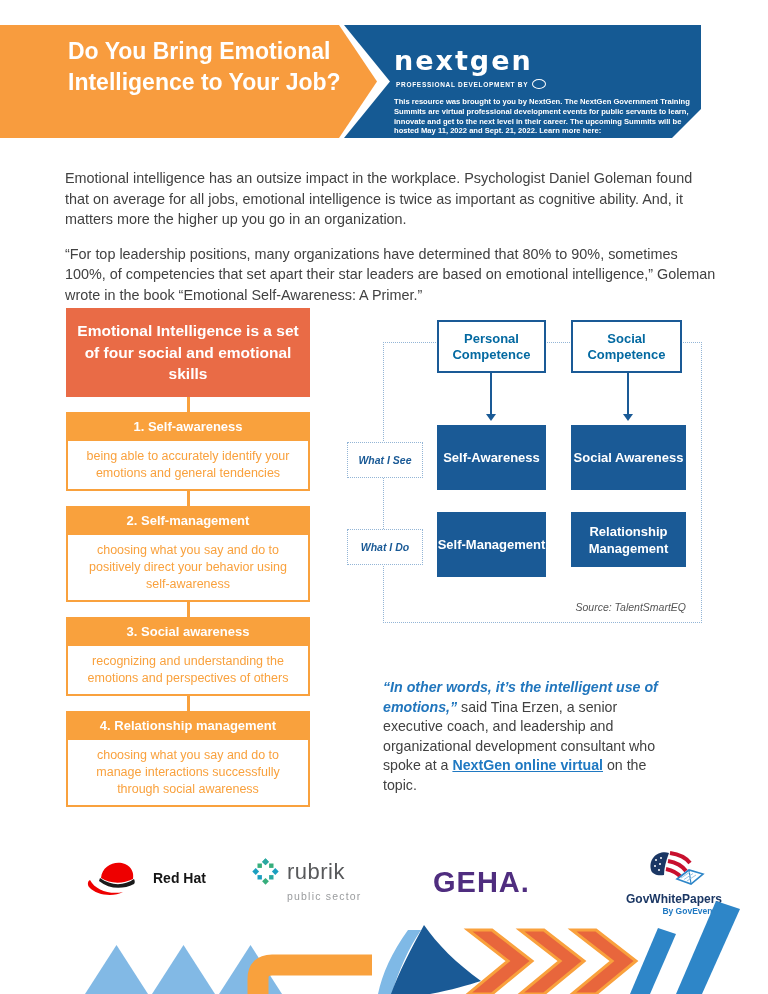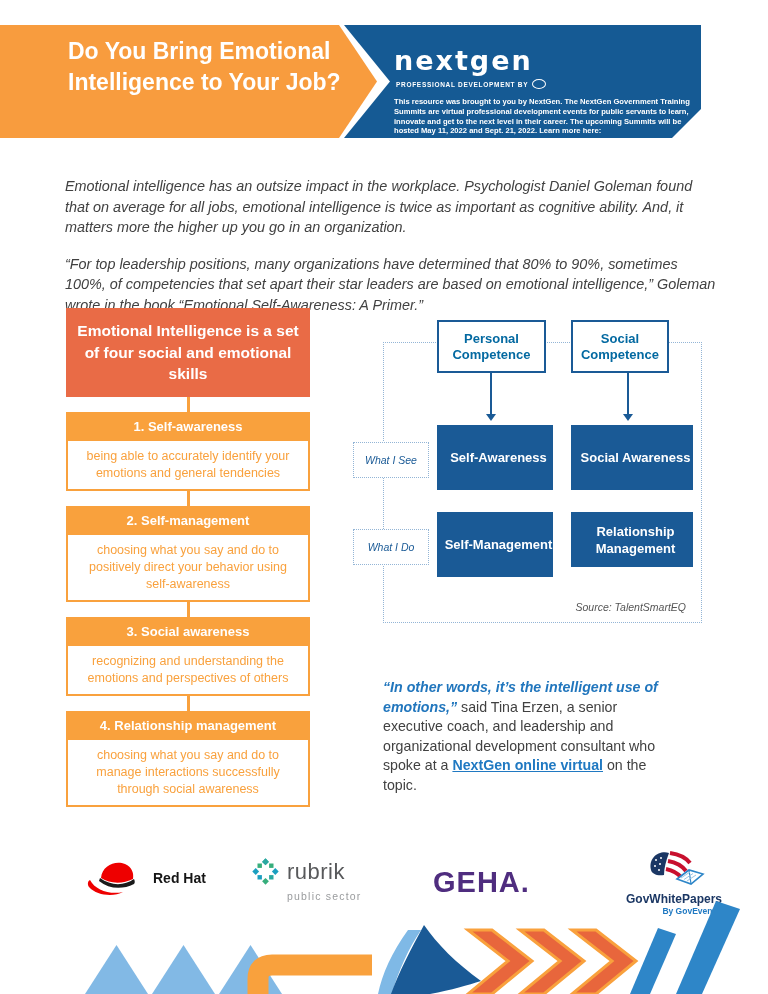--- a/index.html
+++ b/index.html
@@ -19,47 +19,47 @@
   .brand-logo{position:absolute;left:74px;top:12px;font-size:27px;font-weight:800;letter-spacing:2px;
       color:#fff;font-family:"DejaVu Sans", sans-serif;}
   .brand-tagline{position:absolute;left:76px;top:46px;font-size:6.5px;font-weight:bold;
       letter-spacing:.7px;color:#fff;display:flex;align-items:center;gap:4px;}
   .oval-mark{display:inline-block;width:12px;height:8px;border:1px solid #fff;border-radius:50%;}
   .brand-desc{position:absolute;left:74px;top:64px;width:300px;font-size:7.6px;font-weight:bold;
       line-height:9.8px;color:#fff;}
 
   
   .intro{position:absolute;left:65px;top:160px;width:652px;color:#414141;font-size:14.4px;line-height:20.5px;}
-  .intro p{margin:16px 0 14px 0;font-style:italic;}
+  .intro p{margin:8px 0 14px 0;}
 
   
   .skills{position:absolute;left:66px;top:308px;width:244px;text-align:center;}
   .skills-title{background:#E96B46;color:#fff;font-size:15.5px;font-weight:bold;line-height:21.5px;
       padding:12px 10px;}
   .conn{width:3px;height:15px;background:#F9A13D;margin:0 auto;}
   .skill-head{background:#F9A13D;color:#fff;font-size:13px;font-weight:bold;line-height:29px;height:29px;}
   .skill-body{border:2px solid #F9A13D;border-top:none;color:#F9A13D;font-size:12.5px;line-height:17px;
       padding:7px 18px;background:#fff;}
 
   
   .diagram{position:absolute;left:345px;top:318px;width:356px;height:310px;}
   .dotted-frame{position:absolute;left:38px;top:24px;width:317px;height:279px;
       border:1px dotted #93B5D6;}
   .comp-box{position:absolute;top:2px;height:53px;background:#fff;border:2px solid #1A5A96;
       display:flex;align-items:center;justify-content:center;text-align:center;
       color:#0369a1;font-size:13px;font-weight:bold;line-height:16px;z-index:2;box-sizing:border-box;}
   .comp-personal{left:92px;width:109px;}
-  .comp-social{left:226px;width:98px;}
+  .comp-social{left:226px;width:111px;}
   .dl{position:absolute;width:2px;background:#1A5A96;z-index:1;}
   .dhead{position:absolute;width:0;height:0;border-left:5px solid transparent;
       border-right:5px solid transparent;border-top:7px solid #1A5A96;z-index:1;}
   .cell{position:absolute;background:#1A5A96;color:#fff;font-size:13px;font-weight:bold;line-height:17px;
-      display:flex;align-items:center;justify-content:center;text-align:center;z-index:2;padding-left:7px;}
-  .rowlab{position:absolute;left:8px;width:74px;height:34px;background:#fff;border:1px dotted #93B5D6;
-      color:#1A5A96;font-size:10.5px;font-weight:normal;font-style:italic;display:flex;align-items:center;
+      display:flex;align-items:center;justify-content:center;text-align:center;z-index:2;}
+  .rowlab{position:absolute;left:2px;width:74px;height:34px;background:#fff;border:1px dotted #93B5D6;
+      color:#1A5A96;font-size:10.5px;font-weight:bold;font-style:italic;display:flex;align-items:center;
       justify-content:center;z-index:2;}
   .src{position:absolute;right:15px;top:283px;font-size:10.5px;font-style:italic;color:#555;z-index:2;}
 
   
   .quote{position:absolute;left:383px;top:678px;width:293px;font-size:14.2px;line-height:19.5px;color:#414141;}
   .q-hl{color:#2176BD;font-weight:bold;font-style:italic;}
   .q-link{color:#2079C2;font-weight:bold;text-decoration:underline;cursor:pointer;}
 
   
   .sponsor{position:absolute;display:flex;align-items:center;}

